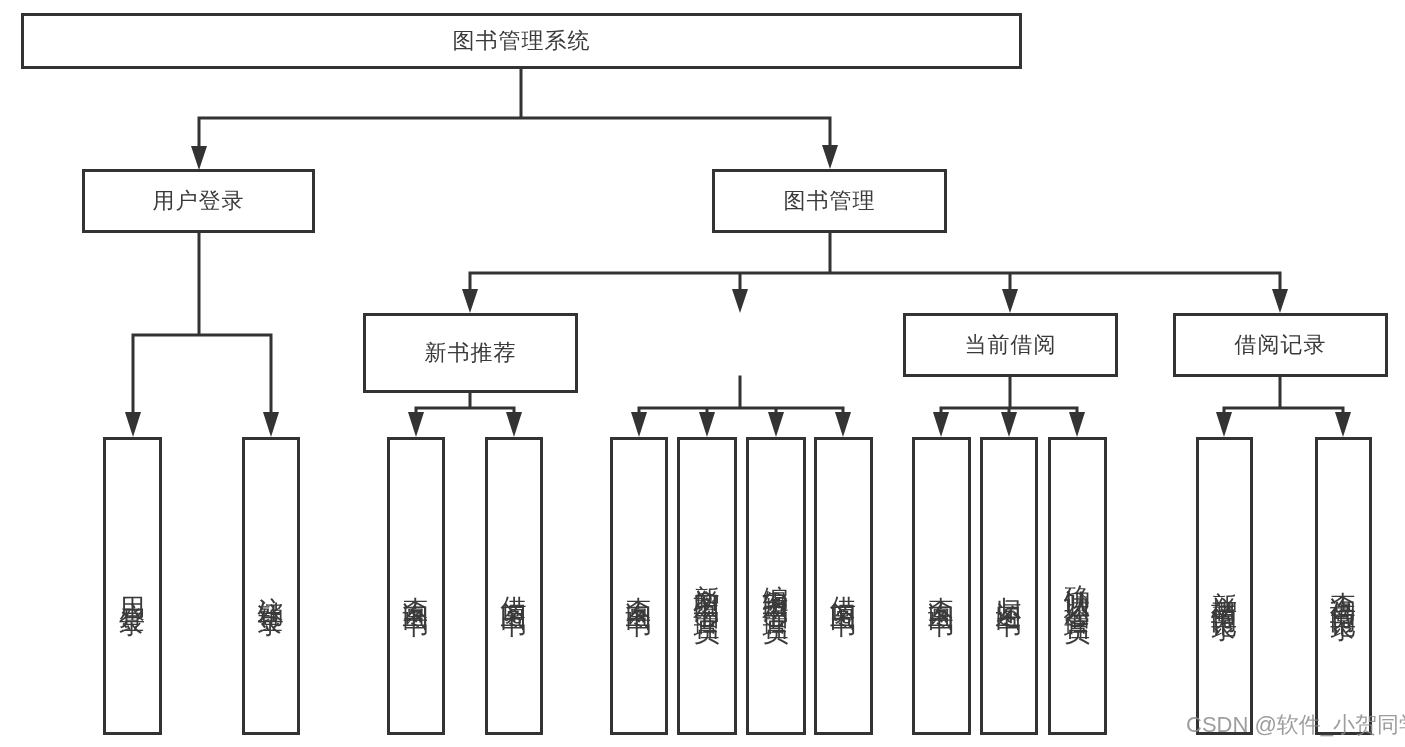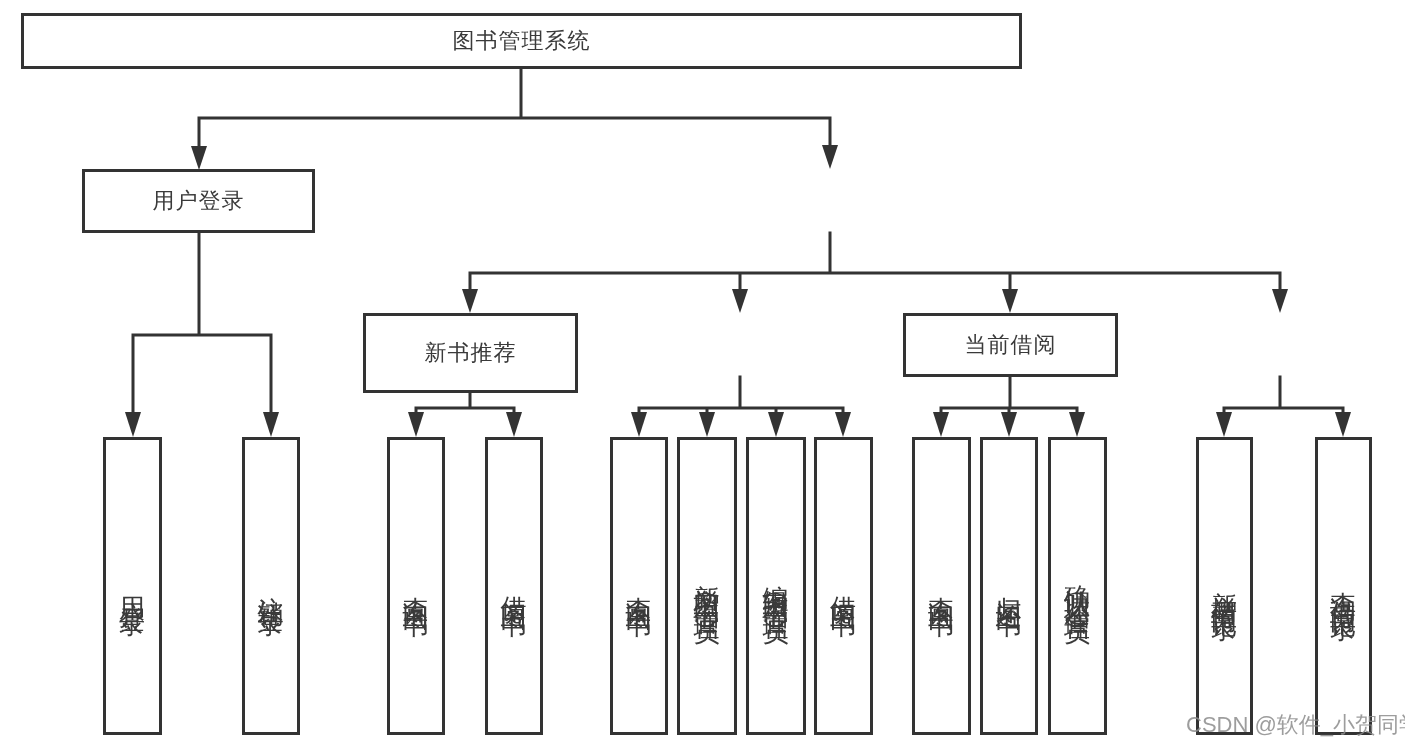--- a/index.html
+++ b/index.html
@@ -89,26 +89,32 @@
     </g>
   </svg>
 
   <div class="node hnode" style="left:21px; top:13px; width:1001px; height:56px;">
     <span class="label">图书管理系统</span>
   </div>
 
   <div class="node hnode" style="left:82px; top:169px; width:233px; height:64px;">
     <span class="label">用户登录</span>
   </div>
+  <div class="node hnode" style="left:712px; top:169px; width:235px; height:64px;">
+    <span class="label">图书管理</span>
+  </div>
 
   <div class="node hnode" style="left:363px; top:313px; width:215px; height:80px;">
     <span class="label">新书推荐</span>
   </div>
   <div class="node hnode" style="left:903px; top:313px; width:215px; height:64px;">
     <span class="label">当前借阅</span>
+  </div>
+  <div class="node hnode" style="left:1173px; top:313px; width:215px; height:64px;">
+    <span class="label">借阅记录</span>
   </div>
 
   <div class="node leaf" style="left:103px; top:437px; width:59px; height:298px;">
     <span class="vtext">用户登录</span>
   </div>
   <div class="node leaf" style="left:242px; top:437px; width:58px; height:298px;">
     <span class="vtext">注销登录</span>
   </div>
   <div class="node leaf" style="left:387px; top:437px; width:58px; height:298px;">
     <span class="vtext">查询图书</span>

